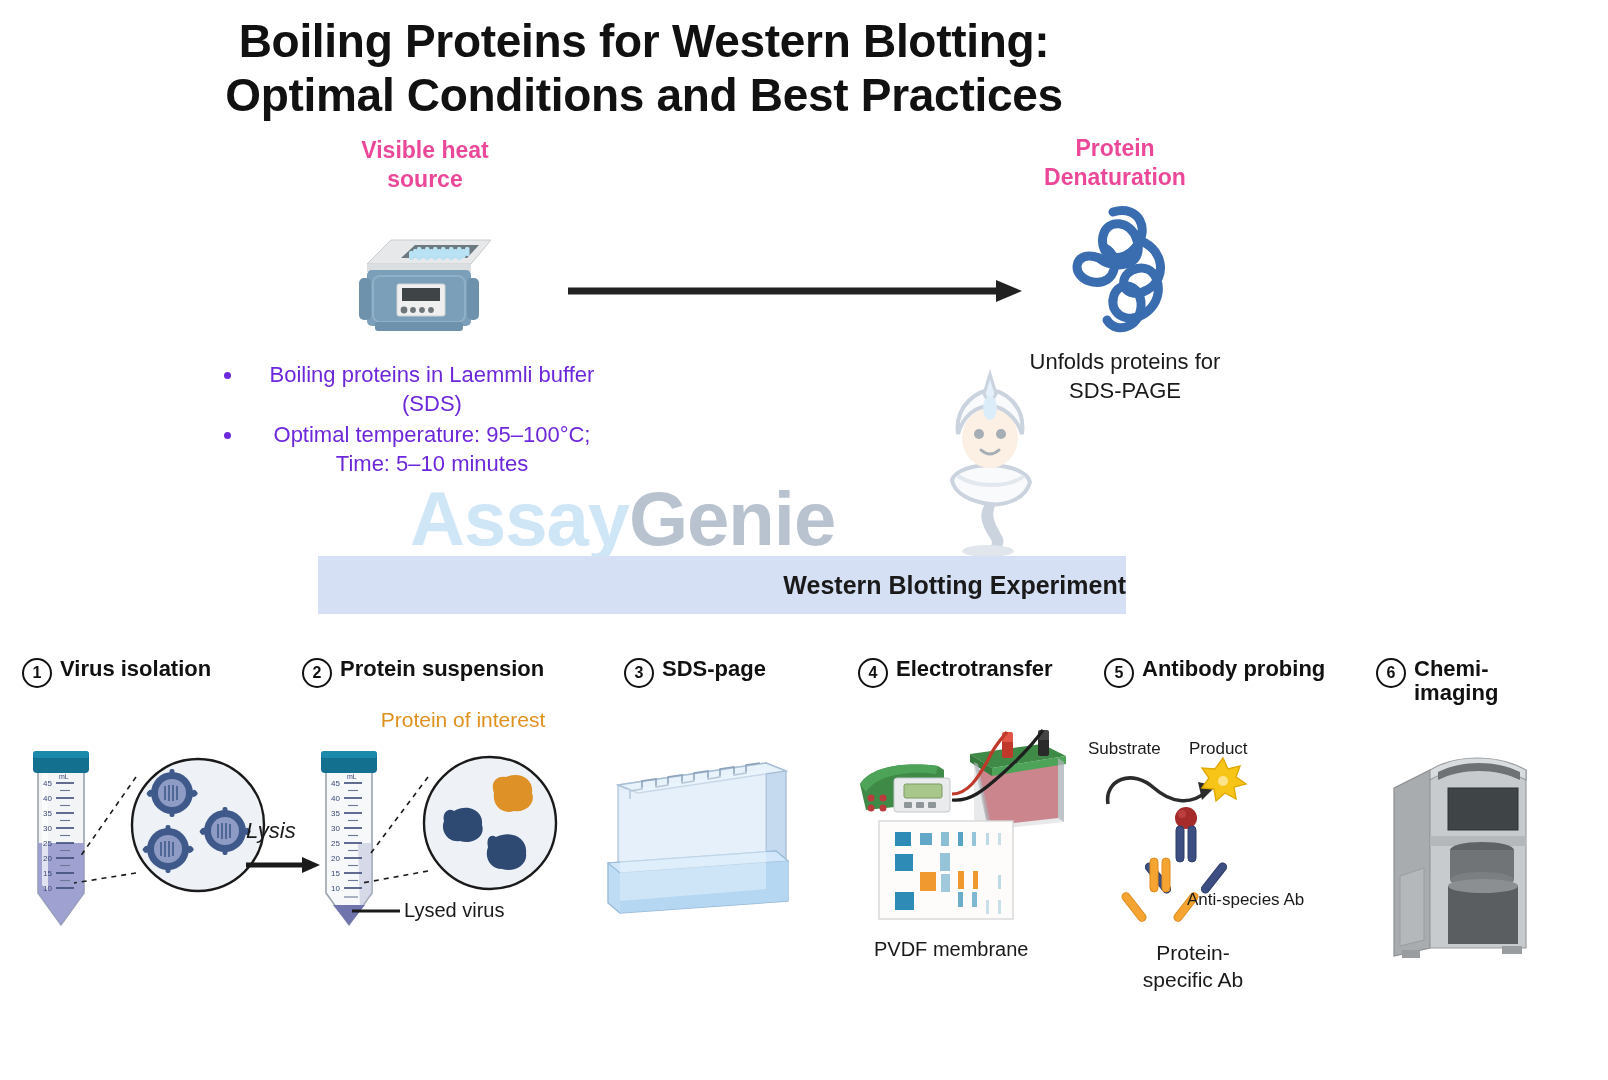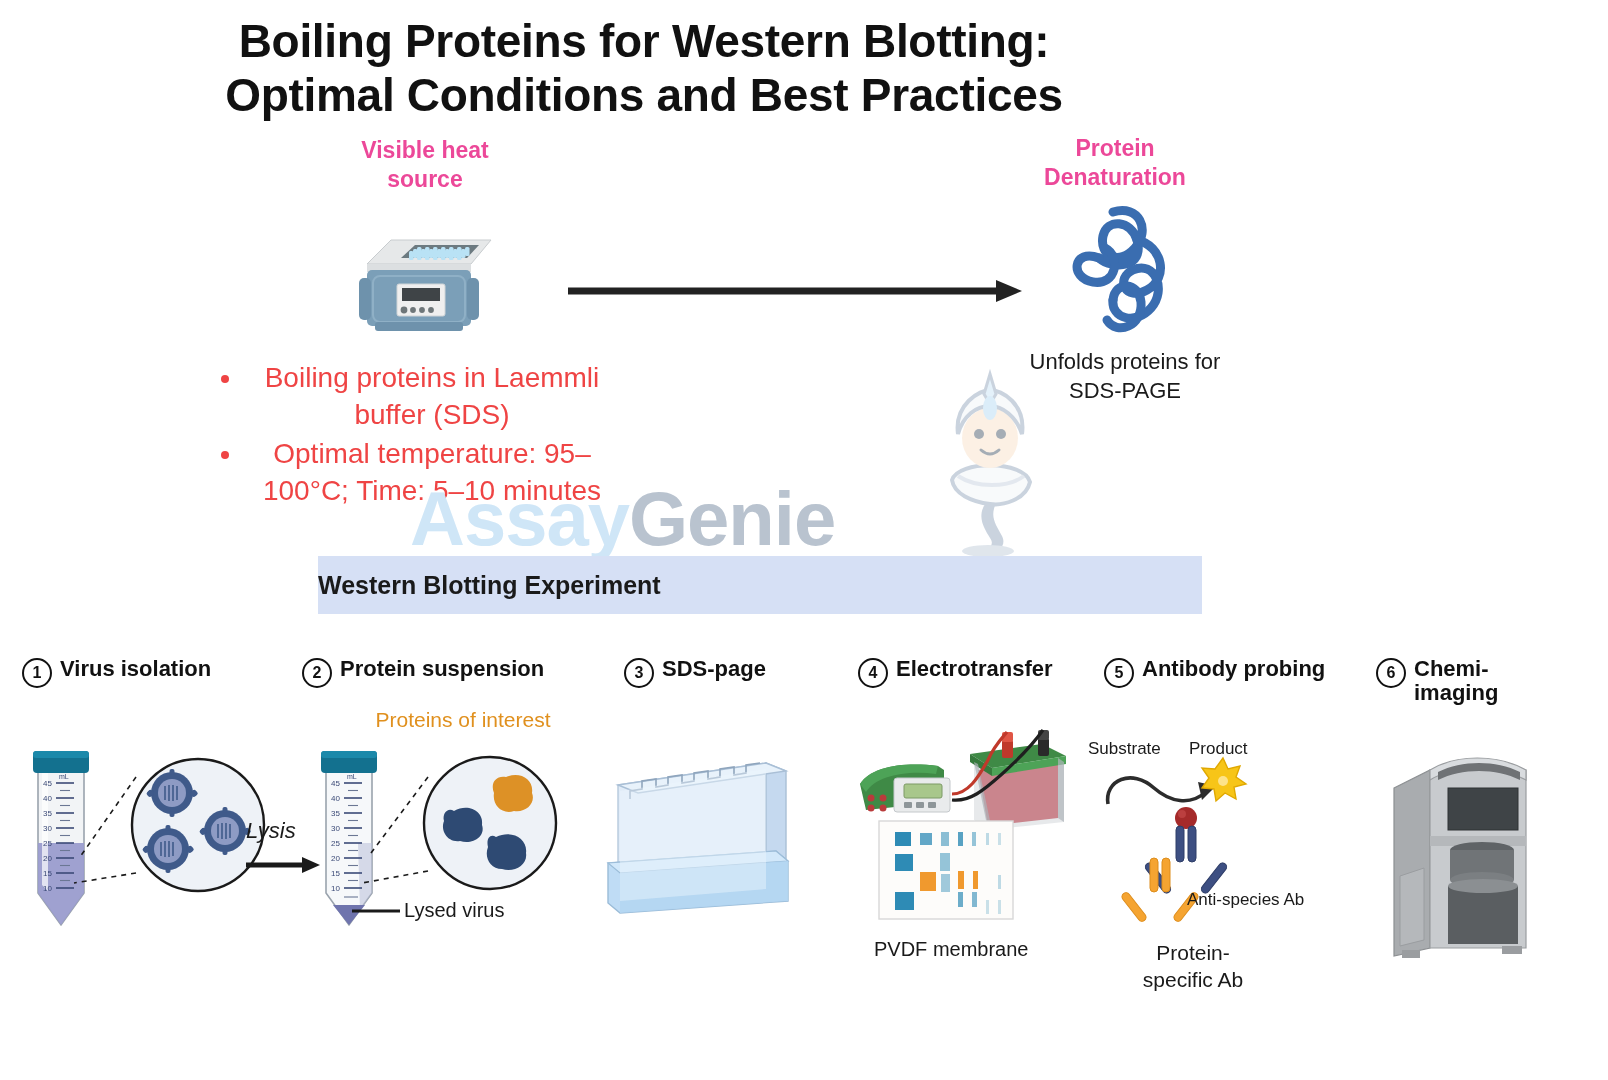--- a/index.html
+++ b/index.html
@@ -22,21 +22,21 @@
   }
 
   
   .red-head {
     color: #ec4899; font-weight: bold; font-size: 23px;
     text-align: center; line-height: 1.28;
   }
 
   #heat-bullets {
     left: 200px; top: 360px; width: 420px;
-    font-size: 28px; color: #ef4444; line-height: 1.32;
+    font-size: 22px; color: #6d28d9; line-height: 1.32;
   }
   #heat-bullets ul { list-style: disc; padding-left: 44px; }
   #heat-bullets li { text-align: center; margin-bottom: 2px; }
 
   #unfold-caption {
     left: 975px; top: 348px; width: 300px;
     text-align: center; font-size: 22px; color: #1a1a1a; line-height: 1.3;
   }
 
   
@@ -47,23 +47,23 @@
     left: 410px; top: 469px; width: 640px; height: 100px;
     font-size: 76px; font-weight: bold; letter-spacing: -1px;
     line-height: 100px; white-space: nowrap;
   }
   #wm-assay { color: #cfe6f7; }
   #wm-genie { color: #b9c3cf; }
   #genie-fig { left: 928px; top: 372px; }
 
   
   #banner {
-    left: 318px; top: 556px; width: 884px; height: 58px;
+    left: 318px; top: 556px; width: 808px; height: 58px;
     background: #d6e0f5;
-    display: flex; align-items: center; justify-content: flex-start;
+    display: flex; align-items: center; justify-content: flex-end;
   }
   #banner-label { font-size: 25px; font-weight: bold; color: #1a1a1a; }
 
   
   .step-head {
     position: absolute; display: flex; align-items: flex-start; gap: 8px;
   }
   .step-num {
     width: 30px; height: 30px; min-width: 30px; border-radius: 50%;
     border: 2.2px solid #111; background: #fff;
@@ -356,21 +356,21 @@
   </div>
 
   <div class="abs" style="left:246px; top:818px; font-size:22px; font-style:italic; color:#1a1a1a;">Lysis</div>
   <div class="abs" style="left:244px; top:855px;">
     <svg width="78" height="20" viewBox="0 0 78 20">
       <line x1="2" y1="10" x2="60" y2="10" stroke="#1a1a1a" stroke-width="5"></line>
       <polygon points="58,2 76,10 58,18" fill="#1a1a1a"></polygon>
     </svg>
   </div>
 
-  <div class="abs orange-label" style="left:348px; top:708px; width:230px; text-align:center;">Proteins of interest</div>
+  <div class="abs orange-label" style="left:348px; top:708px; width:230px; text-align:center;">Protein of interest</div>
 
   <div class="abs" style="left:300px; top:745px;">
     <svg width="270" height="200" viewBox="0 0 270 200">
       <path d="M26 22 L72 22 L72 148 L49 180 L26 148 Z" fill="#f6f8fa" stroke="#9aa3ad" stroke-width="1.6"></path>
       <path d="M58 98 L72 98 L72 148 L60 165 Z" fill="#b9bfd8" opacity="0.55"></path>
       <path d="M33 160 L65 160 L49 180 Z" fill="#6f74ad"></path>
       <rect x="21" y="6" width="56" height="22" rx="4" fill="#13718f"></rect>
       <rect x="21" y="6" width="56" height="7" rx="3" fill="#1b89aa"></rect>
       <g stroke="#3b4a77" stroke-width="1.6">
         <line x1="44" y1="38" x2="62" y2="38"></line>

